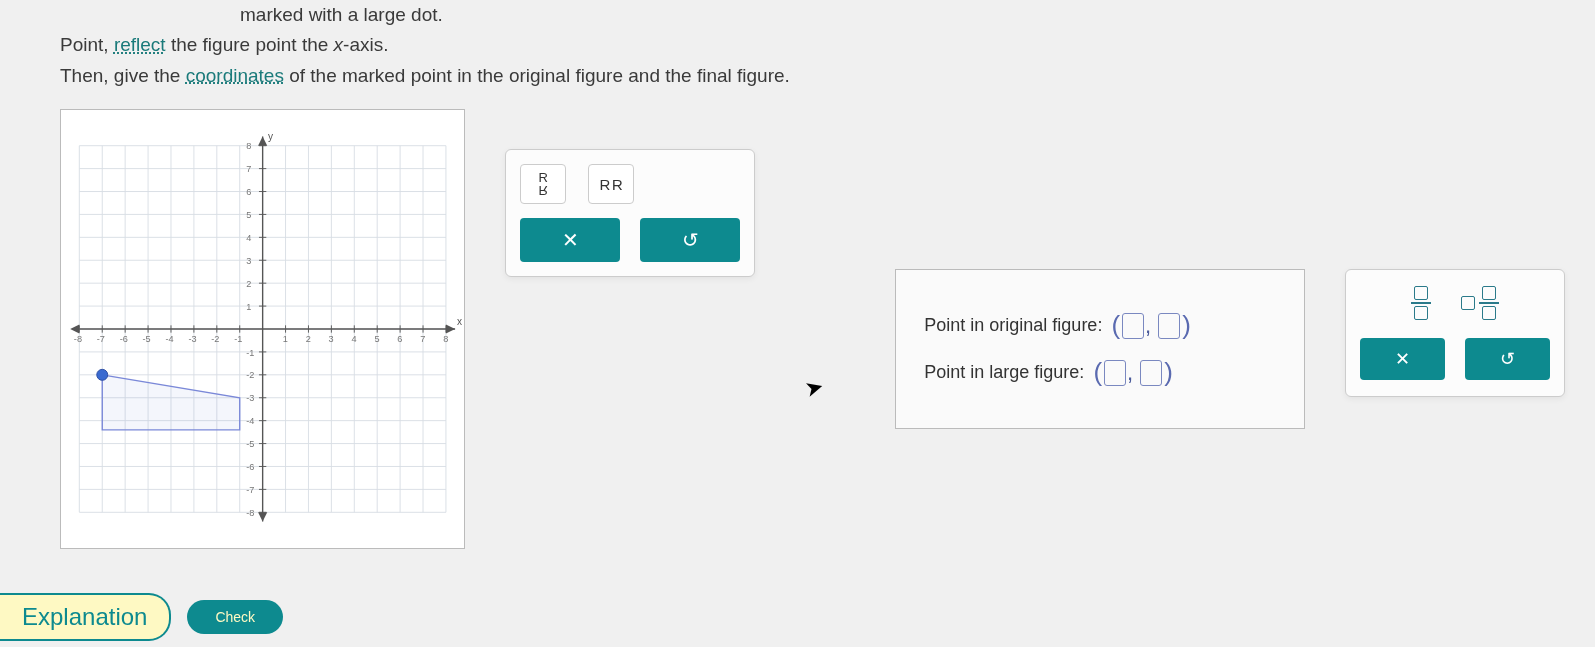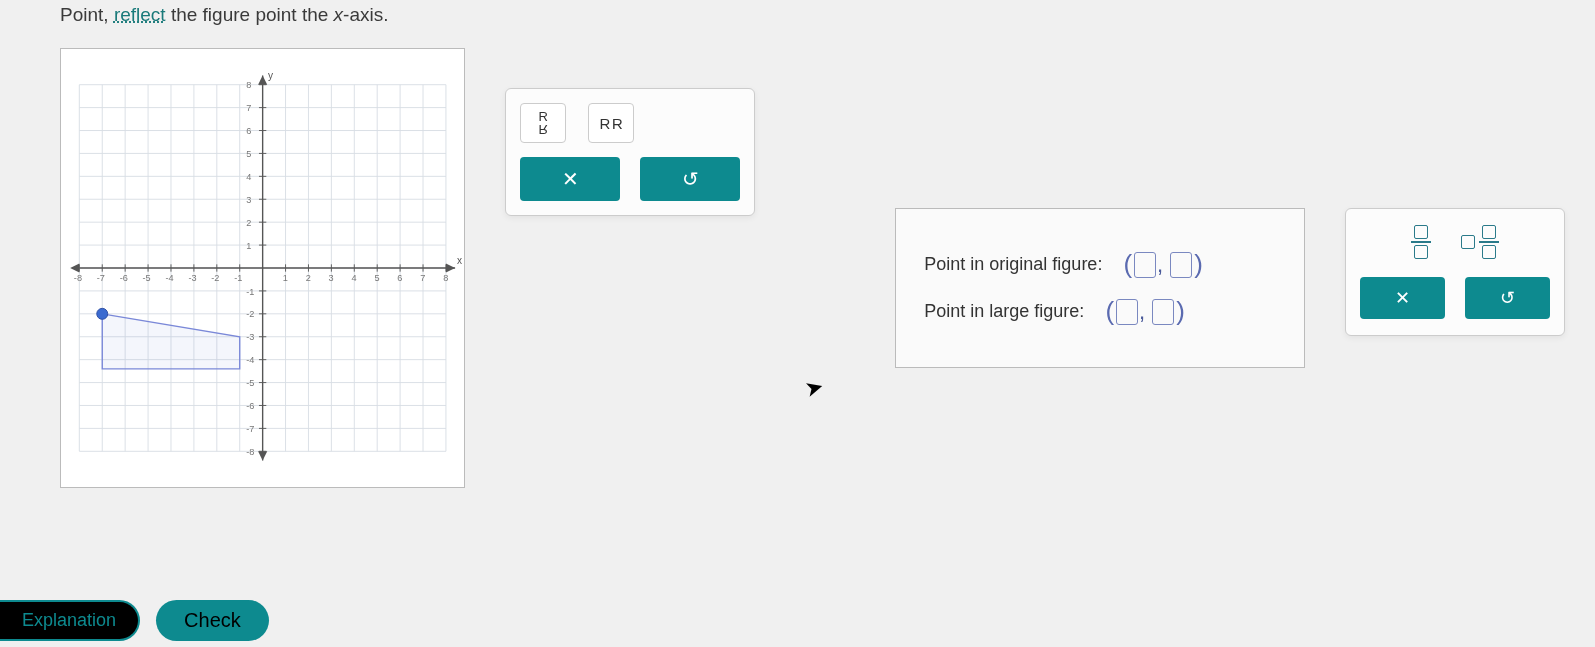--- a/index.html
+++ b/index.html
@@ -76,21 +76,21 @@
   
   .answer-panel {
     border: 1px solid #bbb;
     background: #fafafa;
     padding: 24px 28px;
     width: 440px;
     font-size: 18px;
     color:#333;
     margin-top: 160px;
   }
-  .answer-panel .row { margin: 16px 0; display:flex; align-items:center; gap:20px;}
+  .answer-panel .row { margin: 16px 0; display:flex; align-items:center; gap:8px;}
   .ord-pair {
     display:inline-flex; align-items:center;
     font-size: 22px; color:#4a5a9a;
   }
   .ord-box {
     width: 22px; height: 26px;
     border: 1.5px solid #7a88c0;
     border-radius: 3px;
     margin: 0 1px;
     display:inline-block;
@@ -119,55 +119,59 @@
 
   
   .bottom-bar {
     position: absolute;
     left: 0; bottom: 6px;
     display:flex; gap: 16px; align-items:center;
     padding-left: 0;
   }
   .explanation-btn {
     border: 2px solid #0d8a8f;
-    background: #000000;
+    background: #fef9c3;
     color: #0d8a8f;
     border-radius: 22px;
     padding: 8px 22px;
-    font-size: 18px;
+    font-size: 24px;
     cursor:pointer;
     border-top-left-radius: 0;
     border-bottom-left-radius: 0;
     border-left: none;
   }
   .check-btn {
     background: #0d8a8f;
-    color: #000000;
+    color: #fef9c3;
     border: none;
     border-radius: 22px;
     padding: 9px 28px;
-    font-size: 20px;
+    font-size: 14px;
     cursor:pointer;
   }
 
   .cursor {
     position:absolute;
     left: 805px; top: 375px;
     font-size: 22px; color:#000;
     transform: rotate(-15deg);
     pointer-events:none;
   }
 </style>
 </head>
 <body>
 
 <div class="content">
   <div class="instructions">
+    <div style="padding-left:180px">marked with a large dot.</div>
     <div>
       <span>Point, </span><span class="link">reflect</span><span> the figure point the </span><span class="ital">x</span><span>-axis.</span>
+    </div>
+    <div>
+      <span>Then, give the </span><span class="link">coordinates</span><span> of the marked point in the original figure and the final figure.</span>
     </div>
   </div>
 
   <div class="main-row">
 
     <div class="graph-wrap">
       <svg viewBox="0 0 440 440">
         <g id="gridlines">
             <line x1="20" x2="20" y1="20" y2="420" stroke="#d8dde4"></line>
             <line y1="420" y2="420" x1="20" x2="420" stroke="#d8dde4"></line>

